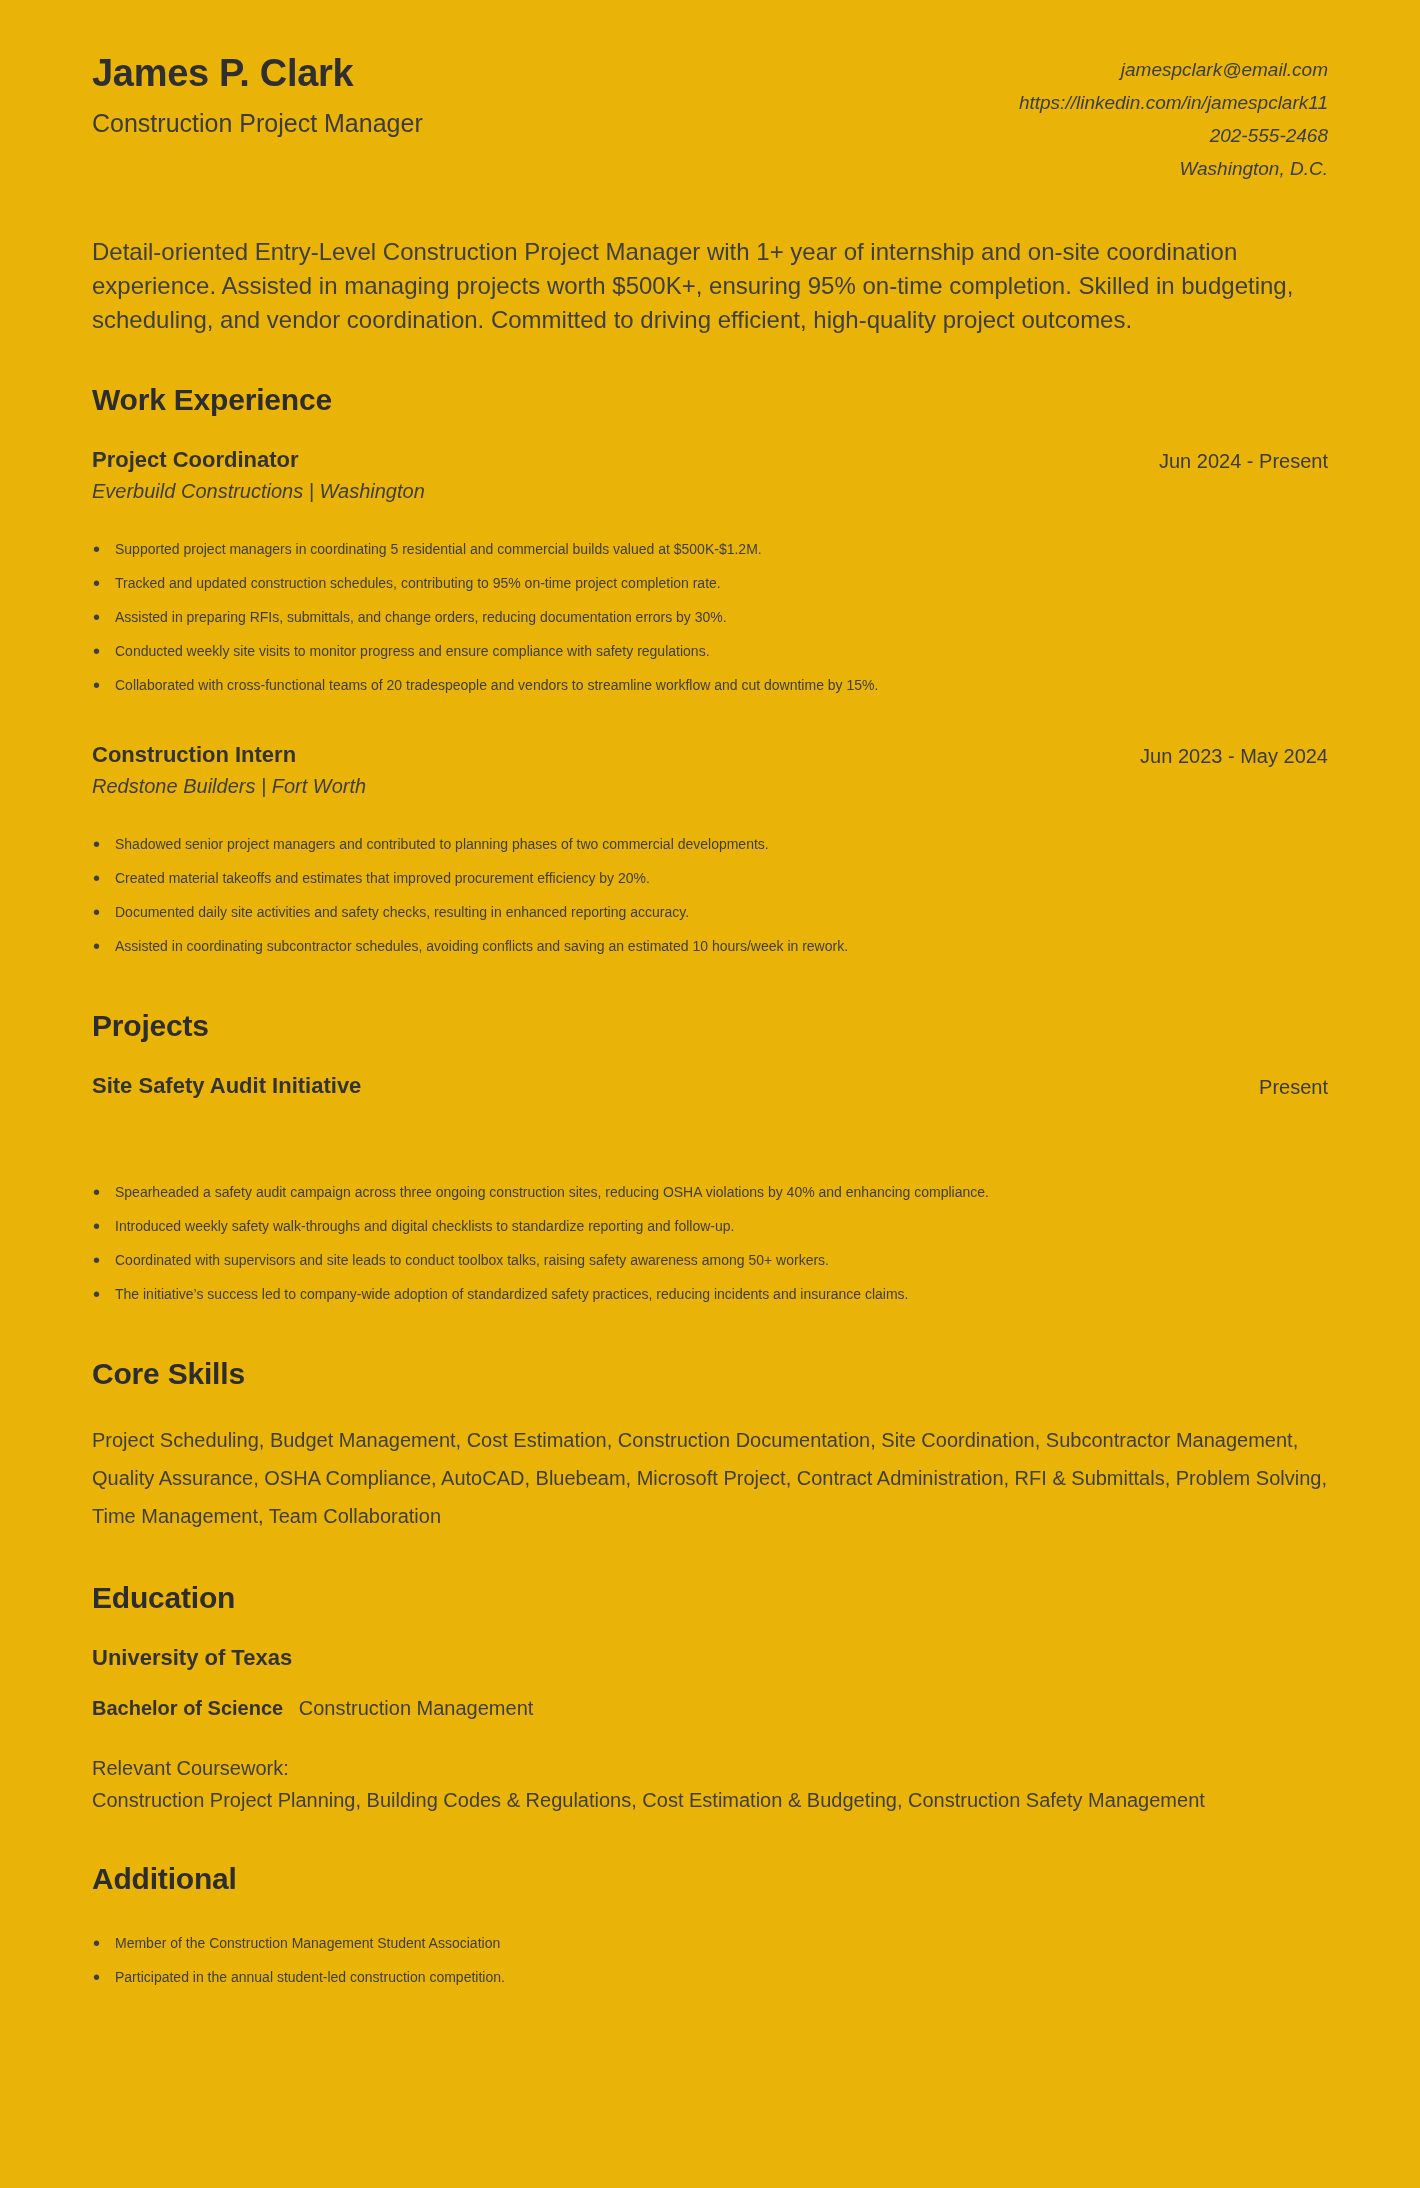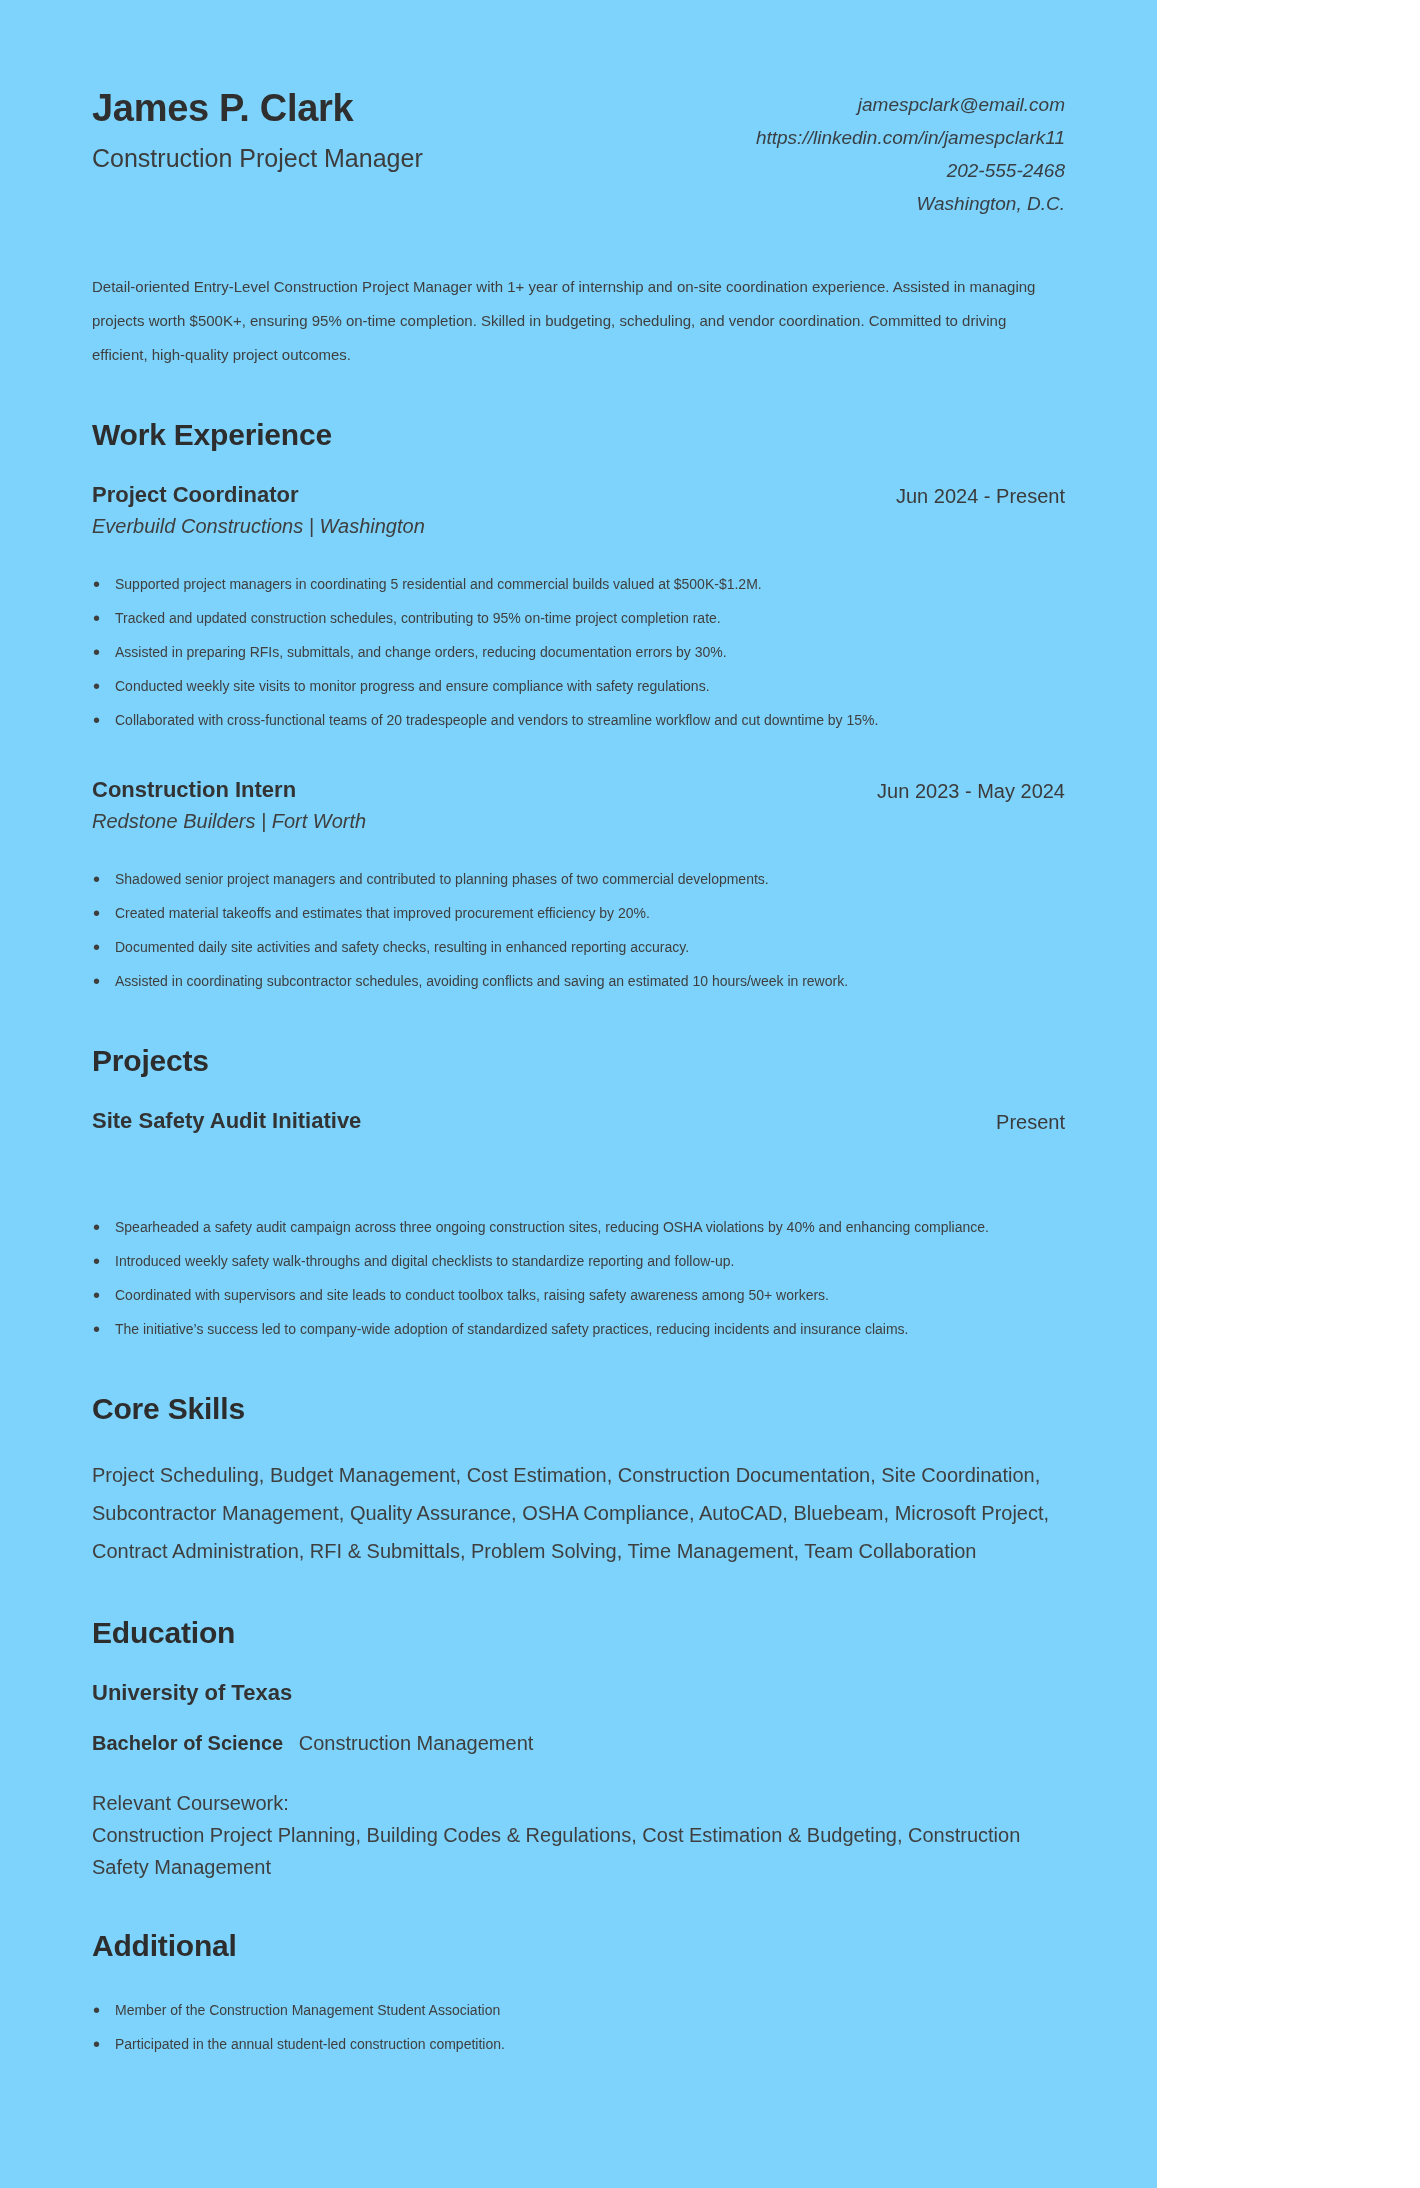--- a/index.html
+++ b/index.html
@@ -2,24 +2,24 @@
 <html><head>
 <meta charset="utf-8">
 <style>
   * { margin: 0; padding: 0; box-sizing: border-box; }
   html, body { background: #ffffff; }
   body {
     font-family: "Liberation Sans", "DejaVu Sans", sans-serif;
     color: #3f3f3f;
   }
   .page {
-    width: 1157px;
+    width: 1420px;
     height: 2188px;
-    background: #7dd3fc;
-    padding: 86px 92px 60px 92px;
+    background: #eab308;
+    padding: 51px 92px 60px 92px;
     overflow: hidden;
   }
 
   
   .header-row {
     display: flex;
     justify-content: space-between;
     align-items: flex-start;
   }
   .person-name {
@@ -40,21 +40,21 @@
     font-style: italic;
     font-size: 19px;
     color: #3a3f44;
     line-height: 33px;
     padding-top: 2px;
   }
 
   
   .summary {
     margin-top: 50px;
-    font-size: 15px;
+    font-size: 24px;
     line-height: 34px;
     color: #3f3f3f;
     margin-bottom: 46px;
   }
 
   
   .section { margin-bottom: 46px; }
   .section-heading {
     font-size: 30px;
     font-weight: bold;

